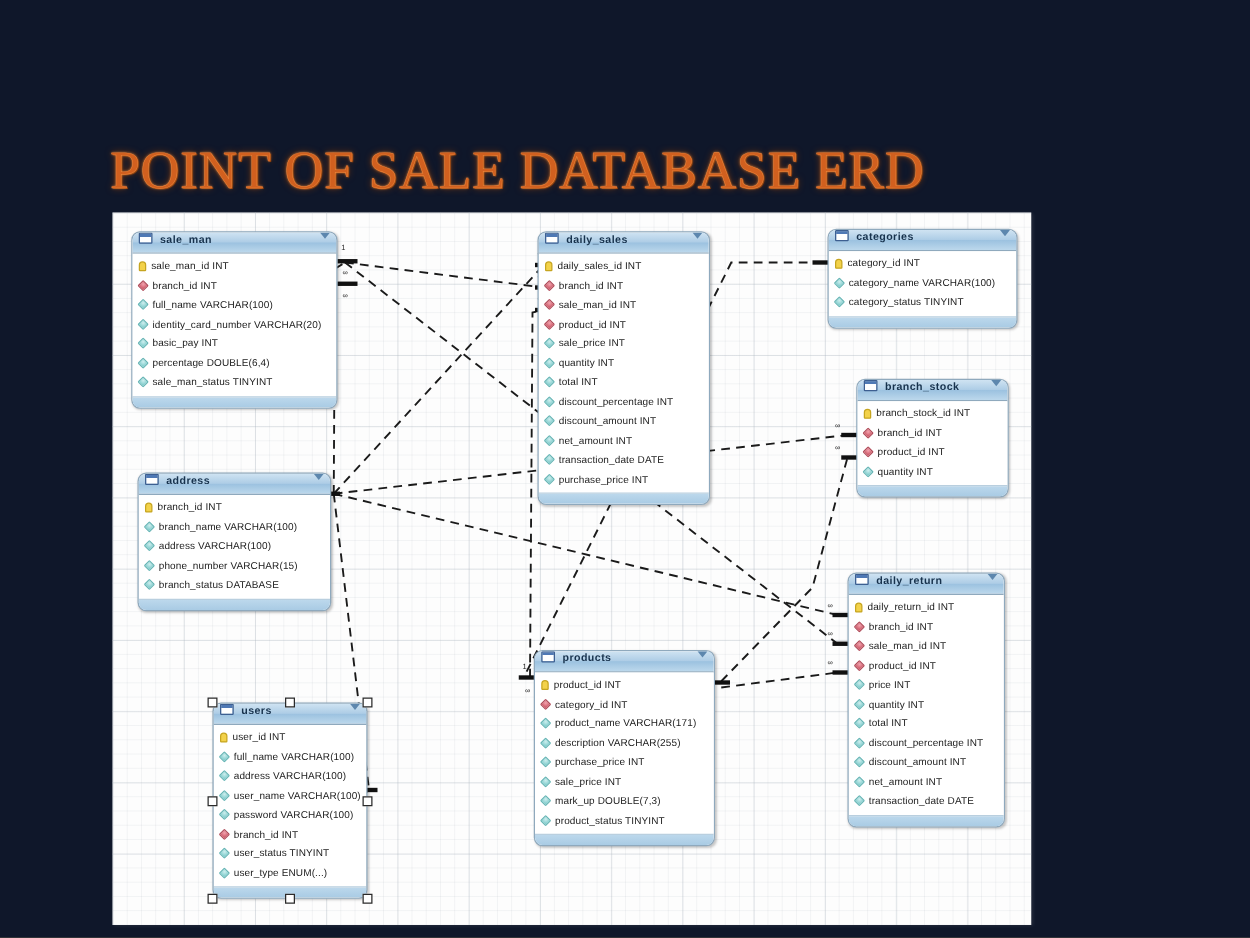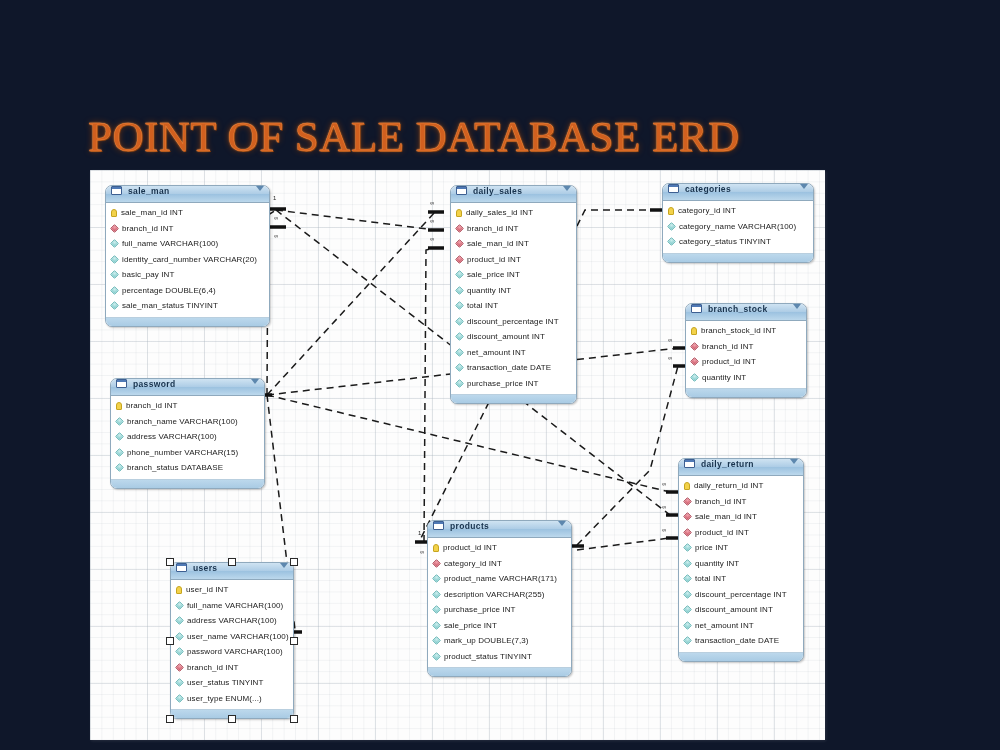--- a/index.html
+++ b/index.html
@@ -258,21 +258,21 @@
               <span class="ic col"></span>
               <span class="fld-txt">percentage DOUBLE(6,4)</span>
             </div>
             <div class="fld">
               <span class="ic col"></span>
               <span class="fld-txt">sale_man_status TINYINT</span>
             </div>
           </div>
           <div class="tbl-foot"></div>
         </div>
-        <div class="tbl" style="left: 360px; top: 15px; width: 127px;">
+        <div class="tbl" style="left: 340px; top: 15px; width: 138px;">
           <div class="tbl-head">
             <span class="tbl-icon"></span>
             <span class="tbl-name">daily_sales</span>
             <span class="chev"></span>
           </div>
           <div class="tbl-body">
             <div class="fld">
               <span class="ic pk"></span>
               <span class="fld-txt">daily_sales_id INT</span>
             </div>
@@ -367,21 +367,21 @@
             <div class="fld">
               <span class="ic col"></span>
               <span class="fld-txt">quantity INT</span>
             </div>
           </div>
           <div class="tbl-foot"></div>
         </div>
         <div class="tbl" style="left: 20px; top: 208px; width: 155px;">
           <div class="tbl-head">
             <span class="tbl-icon"></span>
-            <span class="tbl-name">password</span>
+            <span class="tbl-name">address</span>
             <span class="chev"></span>
           </div>
           <div class="tbl-body">
             <div class="fld">
               <span class="ic pk"></span>
               <span class="fld-txt">branch_id INT</span>
             </div>
             <div class="fld">
               <span class="ic col"></span>
               <span class="fld-txt">branch_name VARCHAR(100)</span>

